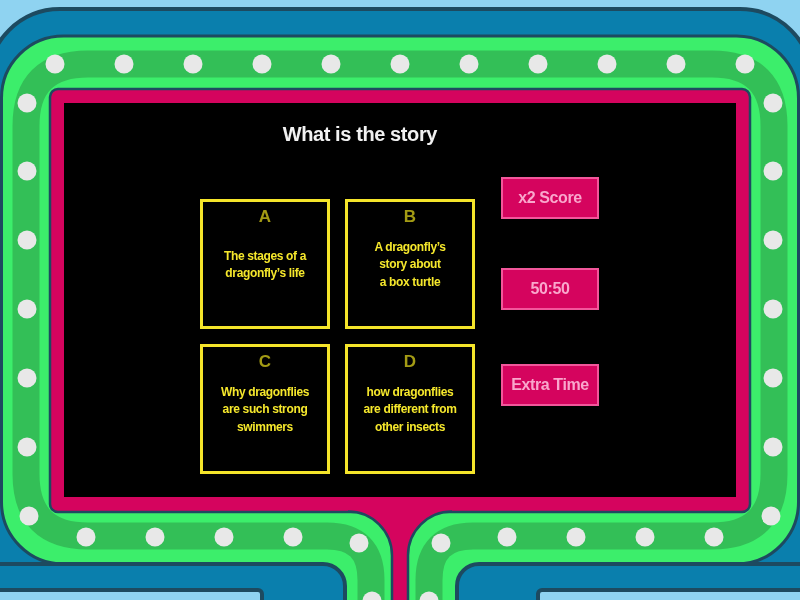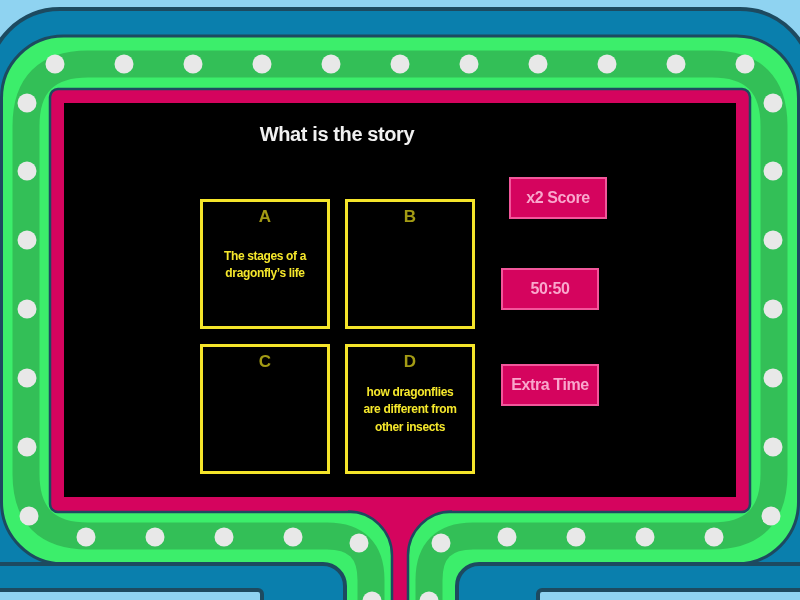--- a/index.html
+++ b/index.html
@@ -1,18 +1,18 @@
 <!DOCTYPE html>
 <html><head>
 <meta charset="utf-8">
 <style>
   html, body { margin: 0; padding: 0; }
   body { width: 800px; height: 600px; overflow: hidden; position: relative; background: #8fd3f1; font-family: "Liberation Sans", sans-serif; }
   #frame { position: absolute; left: 0; top: 0; width: 800px; height: 600px; }
-  .question { position: absolute; left: 237px; top: 121px; width: 200px; text-align: center; color: #f1f1f1; font-weight: bold; font-size: 20px; line-height: 27px; letter-spacing: -0.4px; }
+  .question { position: absolute; left: 237px; top: 121px; width: 200px; text-align: right; color: #f1f1f1; font-weight: bold; font-size: 20px; line-height: 27px; letter-spacing: -0.4px; }
   .question span { display: block; }
   .answer { position: absolute; width: 130px; height: 130px; box-sizing: border-box; border: 3px solid #f5e52a; background: #000; cursor: pointer; }
   .answer .letter { position: absolute; left: 0; right: 0; top: 5px; text-align: center; font-weight: bold; font-size: 17px; color: #a39b14; }
   .answer .text { position: absolute; left: 4px; right: 4px; top: 35px; height: 56px; display: flex; flex-direction: column; justify-content: center; align-items: center; color: #f6e82c; font-weight: bold; font-size: 12px; line-height: 17.5px; letter-spacing: -0.35px; text-align: center; }
   .answer .text span { display: block; white-space: nowrap; }
   .powerup { position: absolute; left: 501px; width: 98px; height: 42px; box-sizing: border-box; border: 2px solid #f2579b; background: #d5045e; color: #f9a7cc; font-weight: bold; font-size: 16px; letter-spacing: -0.4px; display: flex; align-items: center; justify-content: center; cursor: pointer; white-space: nowrap; }
 </style>
 </head>
 <body>
 
@@ -78,30 +78,40 @@
 <div class="answer" style="left:200px; top:199px;">
   <div class="letter">A</div>
   <div class="text">
     <span>The stages of a</span>
     <span>dragonfly’s life</span>
   </div>
 </div>
 
 <div class="answer" style="left:345px; top:199px;">
   <div class="letter">B</div>
+  <div class="text">
+    <span>A dragonfly’s</span>
+    <span>story about</span>
+    <span>a box turtle</span>
+  </div>
 </div>
 
 <div class="answer" style="left:200px; top:344px;">
   <div class="letter">C</div>
+  <div class="text">
+    <span>Why dragonflies</span>
+    <span>are such strong</span>
+    <span>swimmers</span>
+  </div>
 </div>
 
 <div class="answer" style="left:345px; top:344px;">
   <div class="letter">D</div>
   <div class="text">
     <span>how dragonflies</span>
     <span>are different from</span>
     <span>other insects</span>
   </div>
 </div>
 
-<div class="powerup" style="top:177px;margin-left:8px;">x2 Score</div>
+<div class="powerup" style="top:177px;">x2 Score</div>
 <div class="powerup" style="top:268px;">50:50</div>
 <div class="powerup" style="top:364px;">Extra Time</div>
 
 </body></html>

